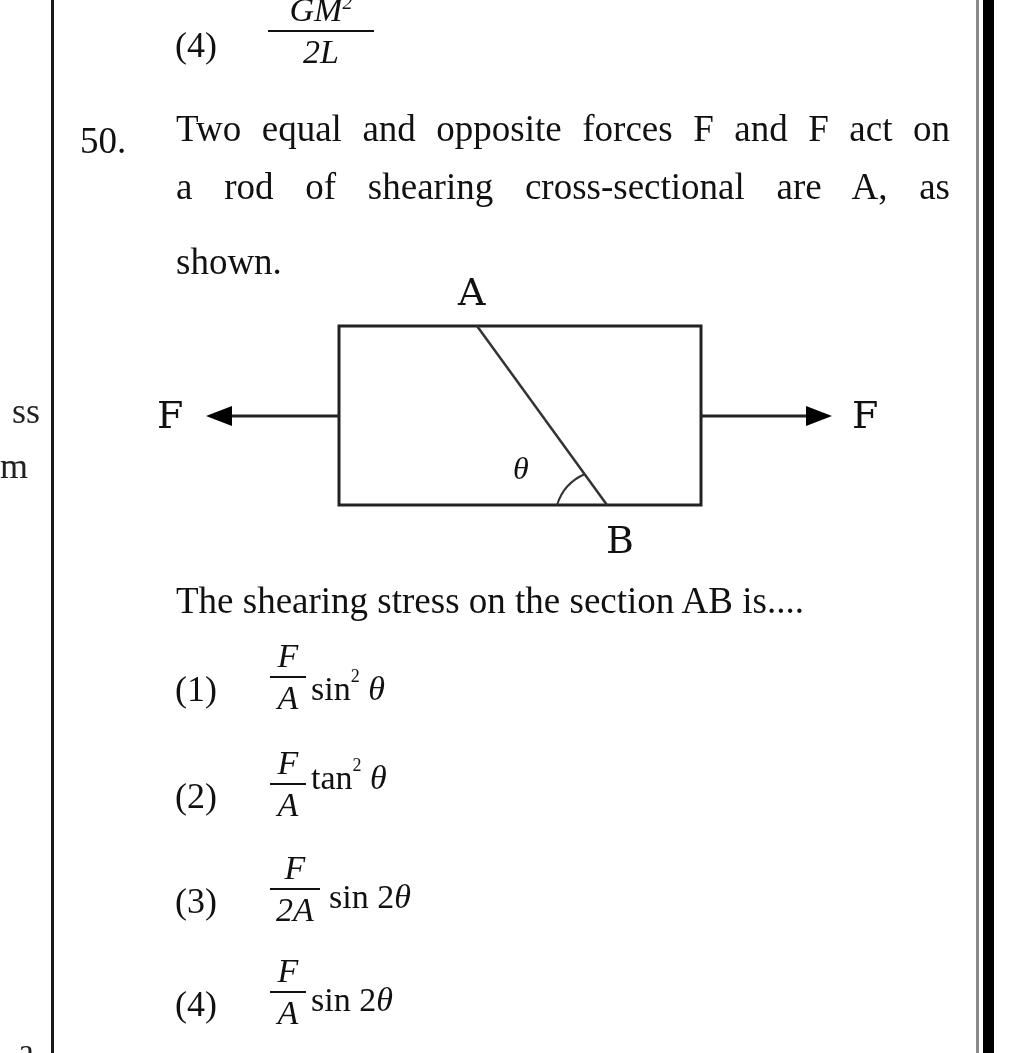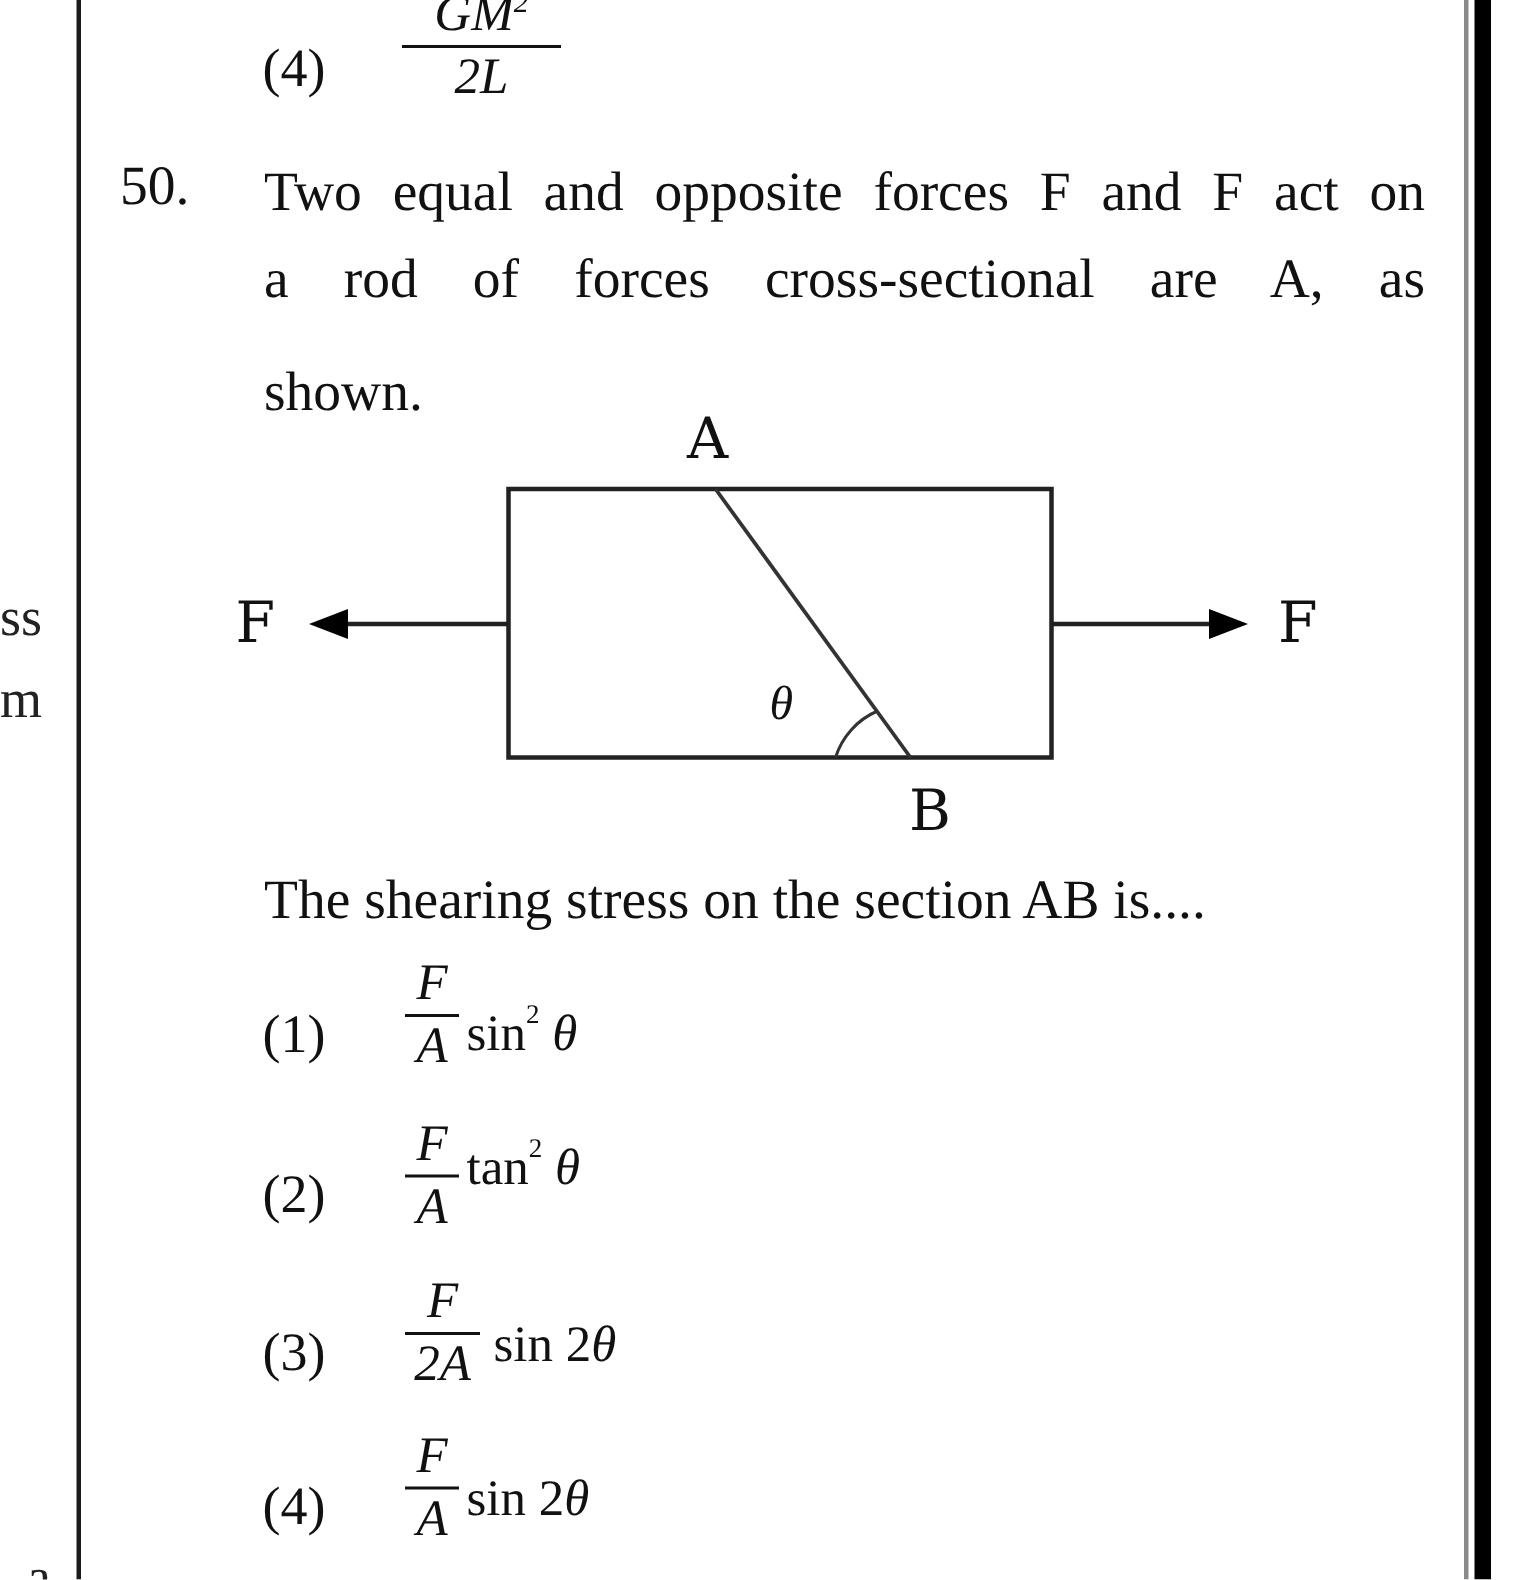--- a/index.html
+++ b/index.html
@@ -23,34 +23,34 @@
   .fn i { font-style:italic; }
   .diag-label { font-family:"DejaVu Serif", serif; font-size:38px; }
 </style>
 </head>
 <body>
 
 <div class="abs vline-left"></div>
 <div class="abs vline-right-thin"></div>
 <div class="abs vline-right-thick"></div>
 
-<div class="abs side-text" style="top:390px;">ss</div>
+<div class="abs side-text" style="top:390px;padding-left:12px;">ss</div>
 <div class="abs side-text" style="top:445px;">m</div>
 <div class="abs side-text" style="top:1030px; left:18px;">a</div>
 
 <div class="abs opt-label" style="left:175px; top:24px;">(4)</div>
 <div class="frac" style="left:268px; top:-16px; width:106px;">
   <span class="num"><span>GM</span><sup style="font-size:20px;">2</sup></span>
   <span class="bar"></span>
   <span class="den">2L</span>
 </div>
 
-<div class="abs txt" style="left:80px; top:96px;">50.</div>
+<div class="abs txt" style="left:80px; top:112px;">50.</div>
 <div class="abs txt" style="left:176px; top:100px; width:774px; text-align:justify; text-align-last:justify;">Two equal and opposite forces F and F act on</div>
-<div class="abs txt" style="left:176px; top:158px; width:774px; text-align:justify; text-align-last:justify;">a rod of forces cross-sectional are A, as</div>
+<div class="abs txt" style="left:176px; top:158px; width:774px; text-align:justify; text-align-last:justify;">a rod of shearing cross-sectional are A, as</div>
 <div class="abs txt" style="left:176px; top:233px;">shown.</div>
 
 <svg class="abs" style="left:0; top:0;" width="1024" height="1053">
   <rect x="339" y="326" width="362" height="179" fill="none" stroke="#222" stroke-width="3"></rect>
   <line x1="477" y1="326" x2="607" y2="505" stroke="#333" stroke-width="2.5"></line>
   <path d="M 557 505 A 50 50 0 0 1 585 474" fill="none" stroke="#333" stroke-width="2"></path>
   <line x1="338" y1="416" x2="228" y2="416" stroke="#222" stroke-width="3"></line>
   <polygon points="206,416 232,406 232,426" fill="#000"></polygon>
   <line x1="701" y1="416" x2="812" y2="416" stroke="#222" stroke-width="3"></line>
   <polygon points="832,416 806,406 806,426" fill="#000"></polygon>

